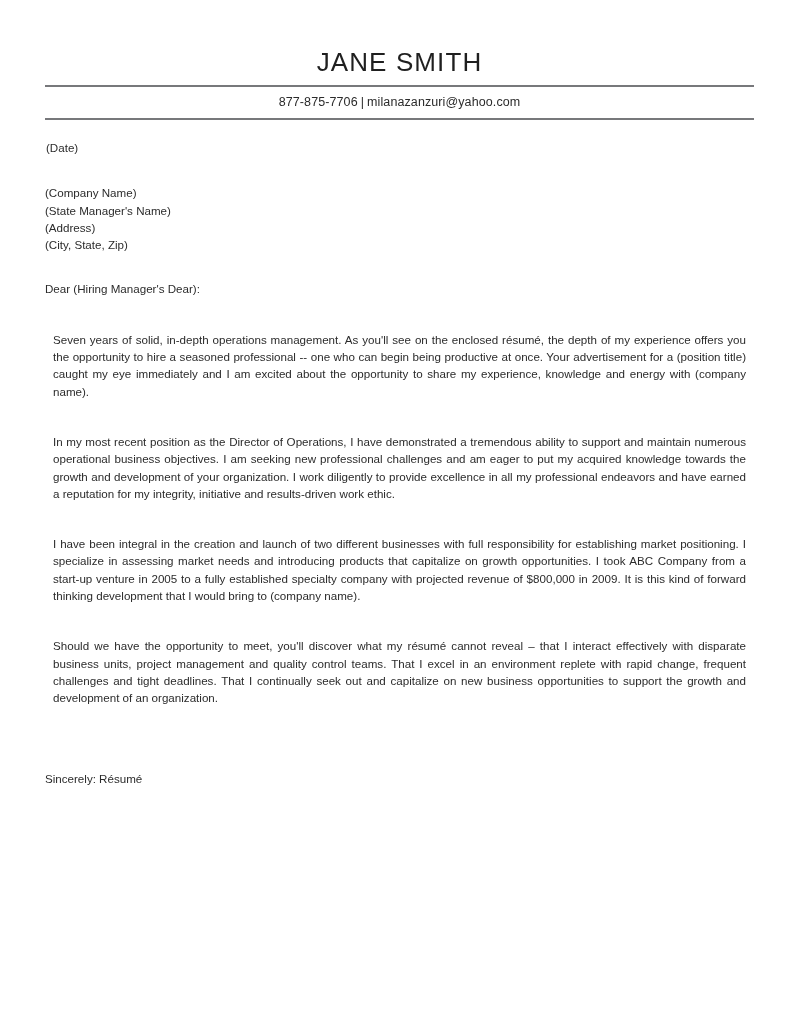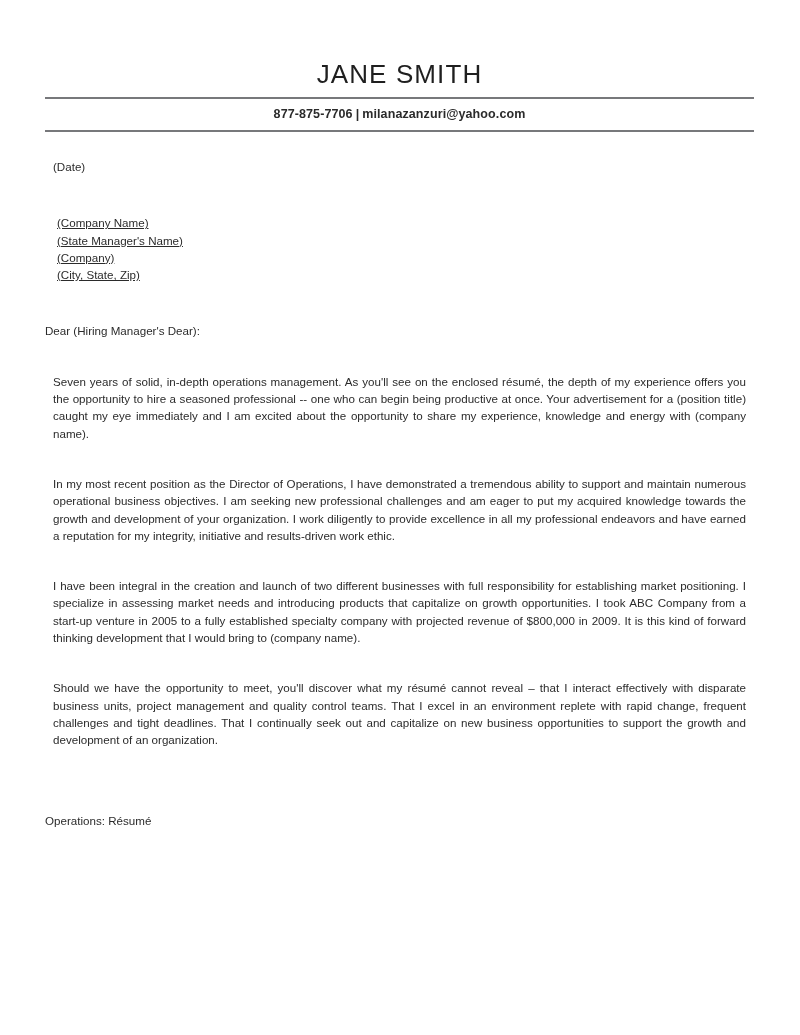--- a/index.html
+++ b/index.html
@@ -19,21 +19,21 @@
     position: relative;
     width: 800px;
     height: 1035px;
     background: #ffffff;
     box-sizing: border-box;
   }
 
   .sheet {
     position: absolute;
     left: 45px;
-    top: 16px;
+    top: 4px;
     width: 709px;
   }
 
   
   .letterhead {
     padding-top: 43px;
   }
   .name-title {
     text-align: center;
     font-size: 26px;
@@ -50,41 +50,39 @@
   }
   .rule-top { margin-top: 8px; }
   .rule-bottom { margin-top: 0; }
   .contact-line {
     text-align: center;
     font-size: 12.5px;
     line-height: 31px;
     color: #2b2b2b;
     letter-spacing: 0.1px;
     white-space: nowrap;
-    font-weight: bold;
   }
   .contact-sep {
     padding: 0 3px;
     color: #2b2b2b;
   }
 
   
   .letter {
     padding-top: 18px;
     font-size: 11.6px;
     line-height: 17.3px;
     color: #2b2b2b;
   }
 
-  .block-date { margin: 8px; }
+  .block-date { margin: 1px; }
 
   .recipient {
-    margin: 12px;
+    margin: 0;
     padding-top: 27px;
-    text-decoration: underline;
   }
   .recipient .line { display: block; }
 
   .salutation {
     margin: 0;
     padding-top: 27px;
   }
 
   .para {
     margin: 8px;
@@ -121,32 +119,32 @@
       <div class="rule rule-bottom"></div>
     </div>
 
     <div class="letter">
 
       <p class="block-date">(Date)</p>
 
       <p class="recipient">
         <span class="line">(Company Name)</span>
         <span class="line">(State Manager's Name)</span>
-        <span class="line">(Company)</span>
+        <span class="line">(Address)</span>
         <span class="line">(City, State, Zip)</span>
       </p>
 
       <p class="salutation">Dear (Hiring Manager's Dear):</p>
 
       <p class="para">Seven years of solid, in-depth operations management.  As you'll see on the enclosed résumé, the depth of my experience offers you the opportunity to hire a seasoned professional -- one who can begin being productive at once.   Your advertisement for a (position title) caught my eye immediately and I am excited about the opportunity to share my experience, knowledge and energy with (company name).</p>
 
       <p class="para">In my most recent position as the Director of Operations, I have demonstrated a tremendous ability to support and maintain numerous operational business objectives.  I am seeking new professional challenges and am eager to put my acquired knowledge towards the growth and development of your organization.  I work diligently to provide excellence in all my professional endeavors and have earned a reputation for my integrity, initiative and results-driven work ethic.</p>
 
       <p class="para">I have been integral in the creation and launch of two different businesses with full responsibility for establishing market positioning.  I specialize in assessing market needs and introducing products that capitalize on growth opportunities.   I took ABC Company from a start-up venture in 2005 to a fully established specialty company with projected revenue of $800,000 in 2009.  It is this kind of forward thinking development that I would bring to (company name).</p>
 
       <p class="para">Should we have the opportunity to meet, you'll discover what my résumé cannot reveal – that I interact effectively with disparate business units, project management and quality control teams.  That I excel in an environment replete with rapid change, frequent challenges and tight deadlines.  That I continually seek out and capitalize on new business opportunities to support the growth and development of an organization.</p>
 
 
-      <p class="enclosure">Operations:  Résumé</p>
+      <p class="enclosure">Sincerely:  Résumé</p>
 
     </div>
   </div>
 </div>
 
 </body></html>

